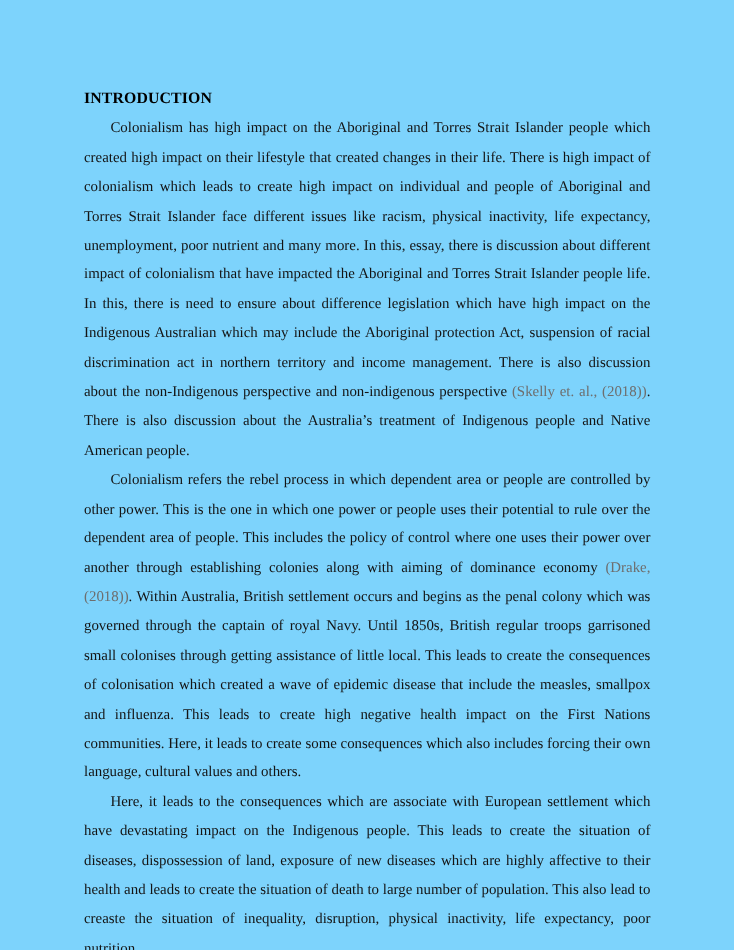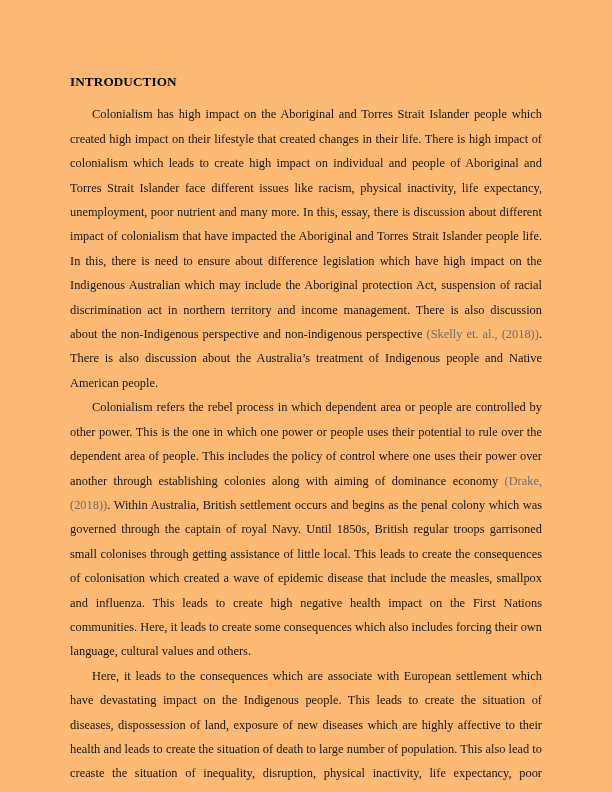--- a/index.html
+++ b/index.html
@@ -4,21 +4,21 @@
 <style>
   html, body {
     margin: 0;
     padding: 0;
     background: #ffffff;
   }
   .page {
     position: relative;
     width: 612px;
     height: 792px;
-    background: #fdba74;
+    background: #7dd3fc;
     overflow: hidden;
     box-sizing: border-box;
   }
   .content {
     position: absolute;
     left: 70px;
     top: 70px;
     width: 472px;
   }
   .doc-heading {
@@ -39,21 +39,21 @@
     margin: 0;
     text-align: justify;
     text-justify: inter-word;
     text-indent: 22px;
     hyphens: none;
   }
   .doc-para + .doc-para {
     margin-top: 0;
   }
   .doc-heading + .doc-para {
-    margin-top: 8px;
+    margin-top: 0;
   }
   .doc-para + .doc-heading {
     margin-top: 0;
   }
   .citation {
     color: #6e6e6e;
   }
 </style>
 </head>
 <body>

